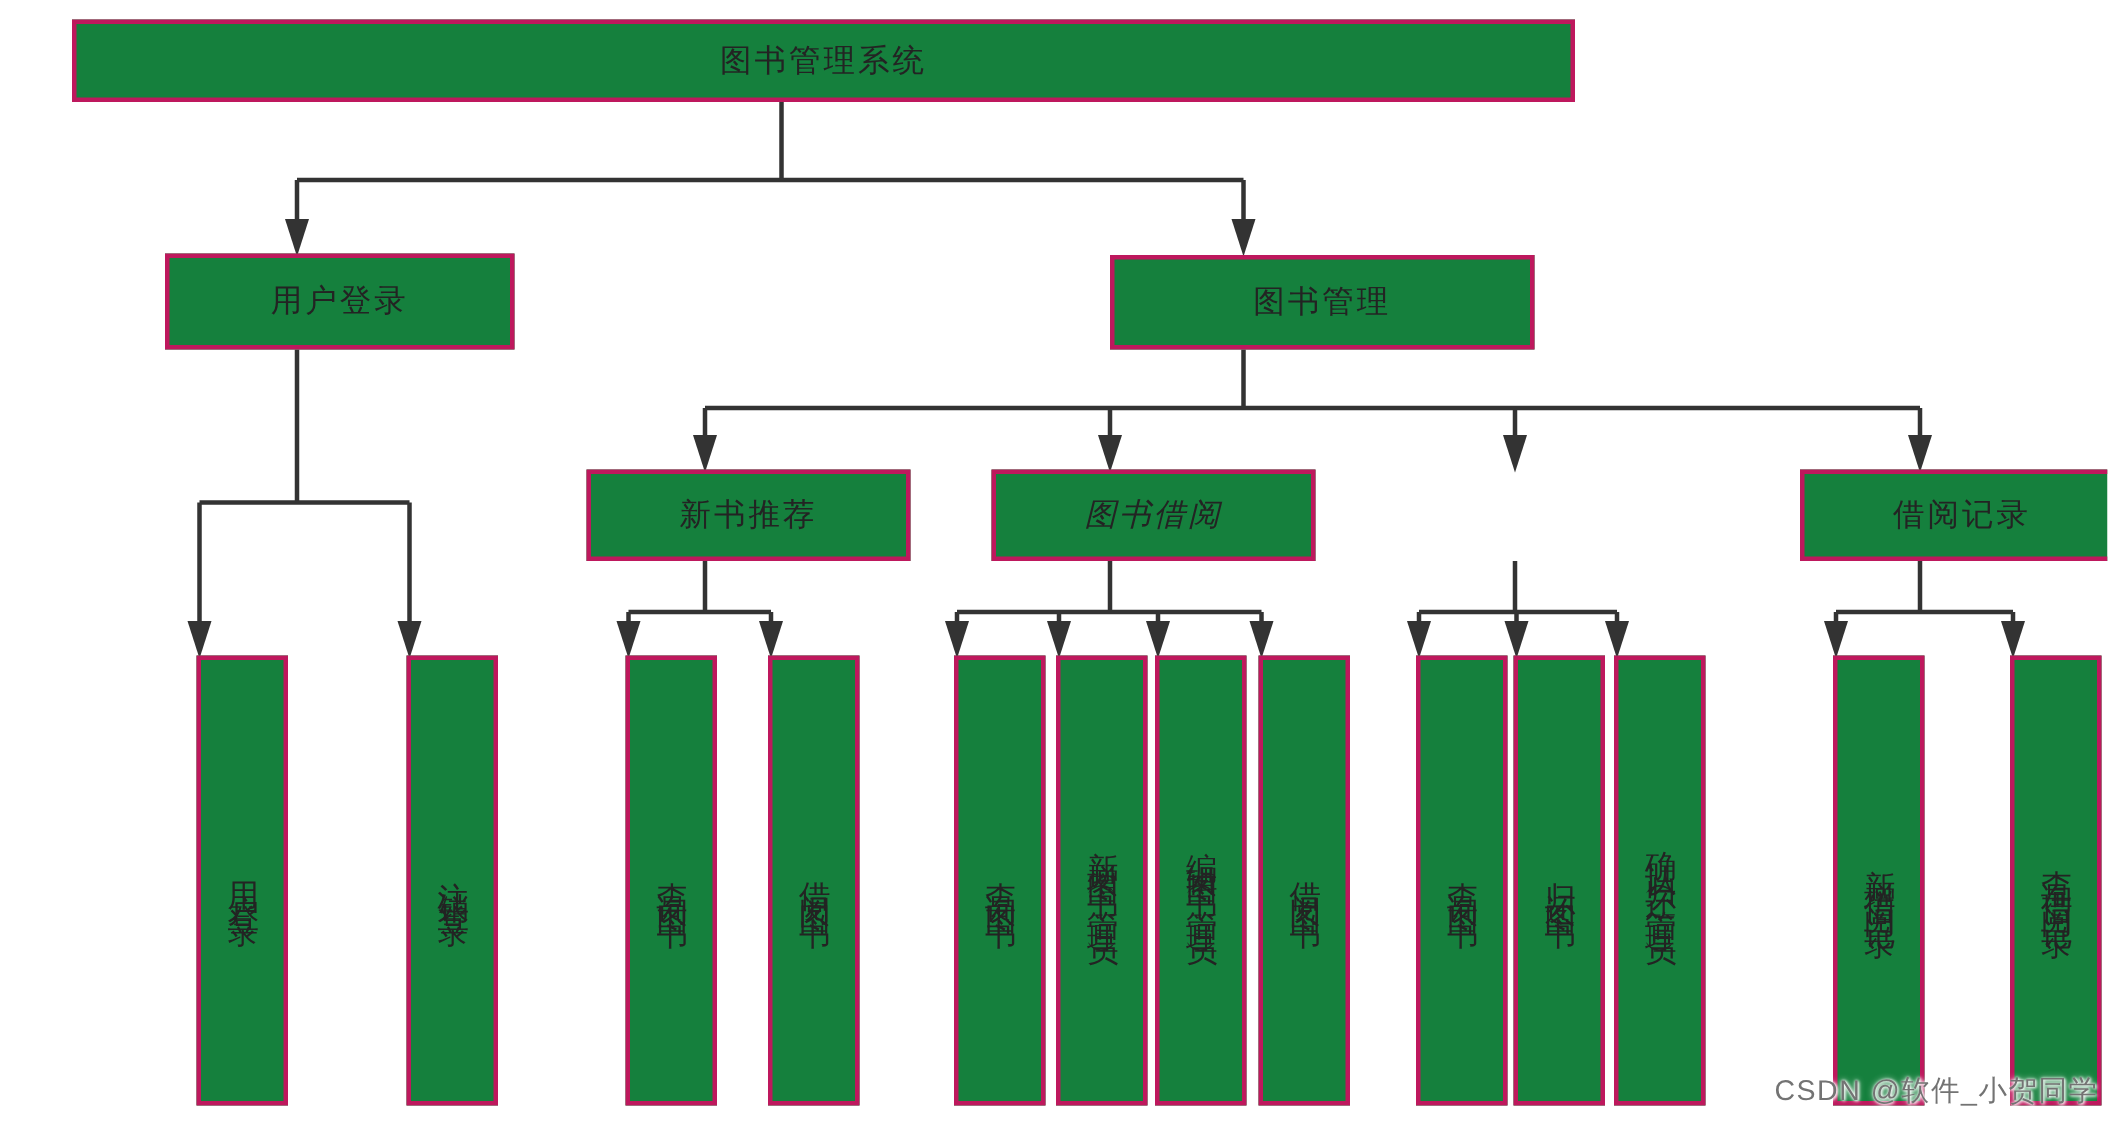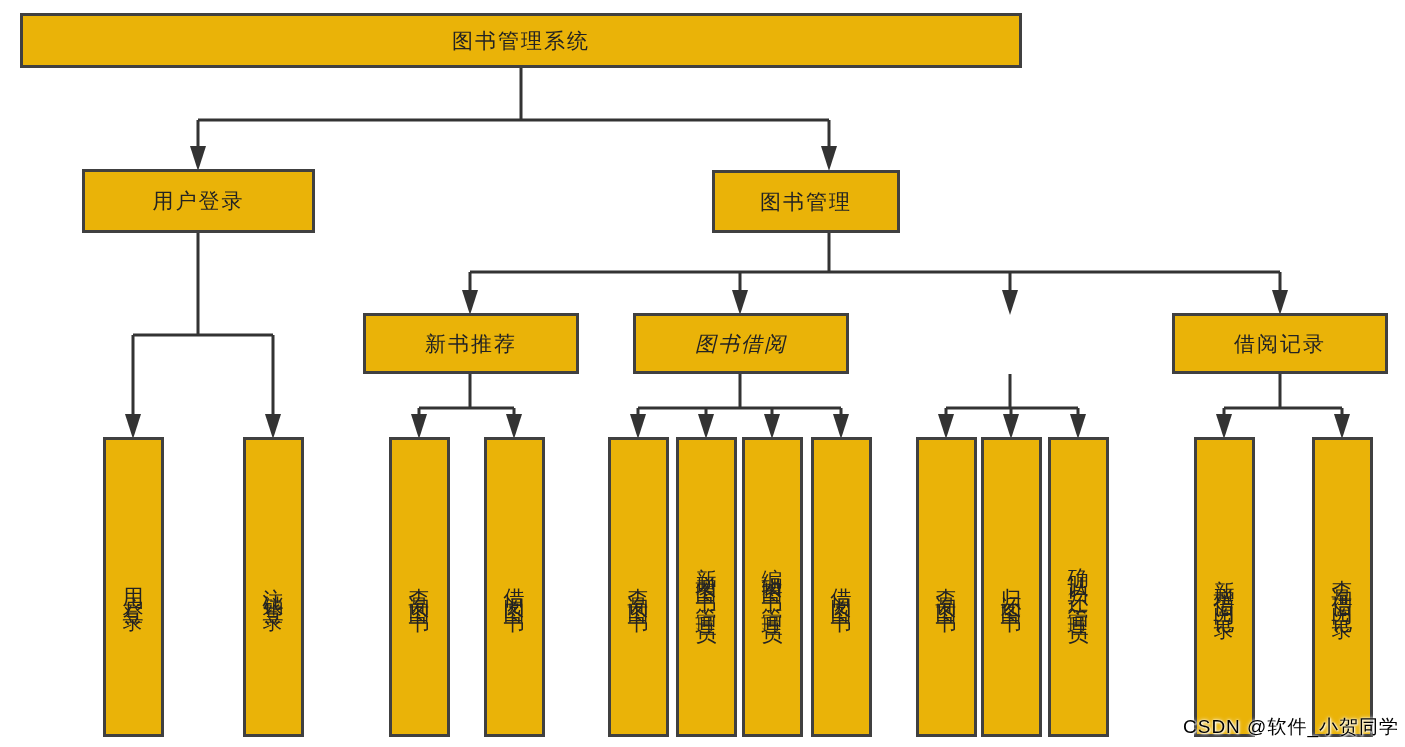--- a/index.html
+++ b/index.html
@@ -19,45 +19,46 @@
     position: absolute;
     left: 0;
     top: 0;
     width: 1405px;
     height: 747px;
     pointer-events: none;
   }
   .node {
     position: absolute;
     box-sizing: border-box;
-    background: #eab308;
-    border: 3px solid #404040;
+    background: #15803d;
+    border: 3px solid #be185d;
     display: flex;
     align-items: center;
     justify-content: center;
     color: #232323;
     font-size: 21px;
     letter-spacing: 2px;
     text-align: center;
     line-height: 1.2;
+    margin-left: 28px;
   }
   .node.v {
     writing-mode: vertical-rl;
     text-orientation: mixed;
     letter-spacing: 8px;
     padding: 4px 0;
   }
   .watermark {
     position: absolute;
     left: 1183px;
     top: 714px;
     z-index: 10;
     font-size: 19px;
     letter-spacing: 1px;
-    color: #000000;
+    color: #737373;
     white-space: nowrap;
     text-shadow: 0 0 2px #ffffff, 0 0 4px #ffffff, 1px 1px 2px #ffffff;
   }
 </style>
 </head>
 <body>
 
 <div class="canvas">
 
   <svg class="connectors" viewBox="0 0 1405 747" xmlns="http://www.w3.org/2000/svg">
@@ -99,21 +100,21 @@
       <polygon points="1003,414 1019,414 1011,439"></polygon>
       <polygon points="1070,414 1086,414 1078,439"></polygon>
       <polygon points="1216,414 1232,414 1224,439"></polygon>
       <polygon points="1334,414 1350,414 1342,439"></polygon>
     </g>
   </svg>
 
   <div class="node" style="left:20px; top:13px; width:1002px; height:55px;">图书管理系统</div>
 
   <div class="node" style="left:82px; top:169px; width:233px; height:64px;">用户登录</div>
-  <div class="node" style="left:712px; top:170px; width:188px; height:63px;">图书管理</div>
+  <div class="node" style="left:712px; top:170px; width:283px; height:63px;">图书管理</div>
 
   <div class="node" style="left:363px; top:313px; width:216px; height:61px;">新书推荐</div>
   <div class="node" style="left:633px; top:313px; width:216px; height:61px;font-style:italic;">图书借阅</div>
   <div class="node" style="left:1172px; top:313px; width:216px; height:61px;">借阅记录</div>
 
   <div class="node v" style="left:103px; top:437px; width:61px; height:300px;">用户登录</div>
   <div class="node v" style="left:243px; top:437px; width:61px; height:300px;">注销登录</div>
 
   <div class="node v" style="left:389px; top:437px; width:61px; height:300px;">查询图书</div>
   <div class="node v" style="left:484px; top:437px; width:61px; height:300px;">借阅图书</div>

